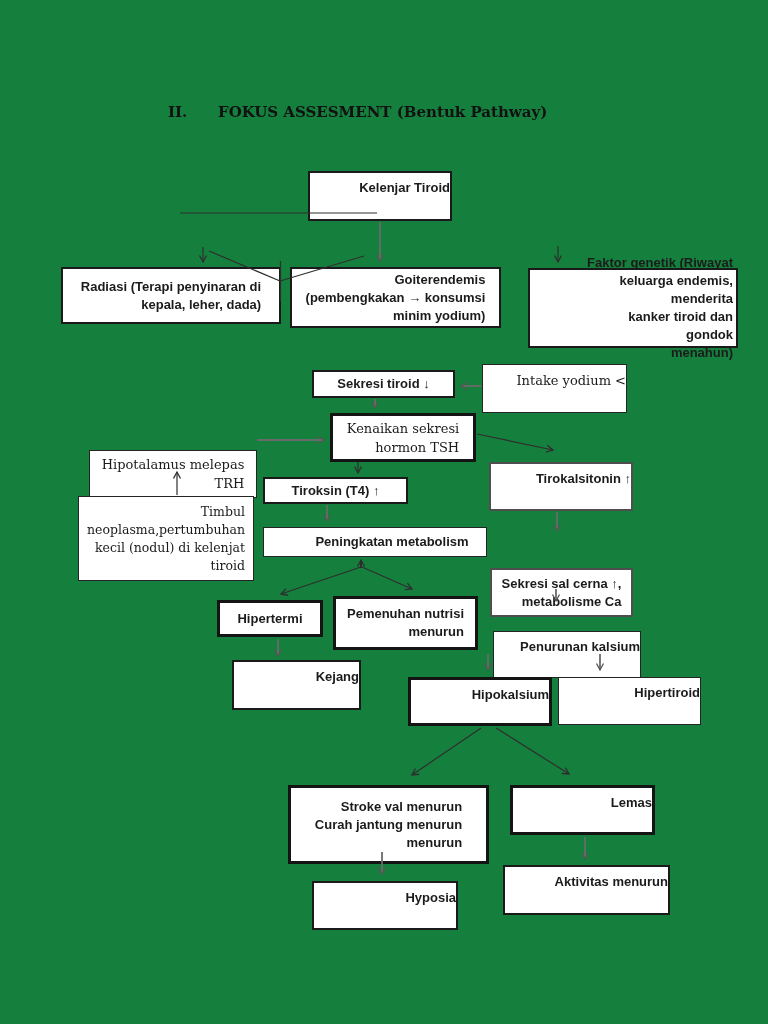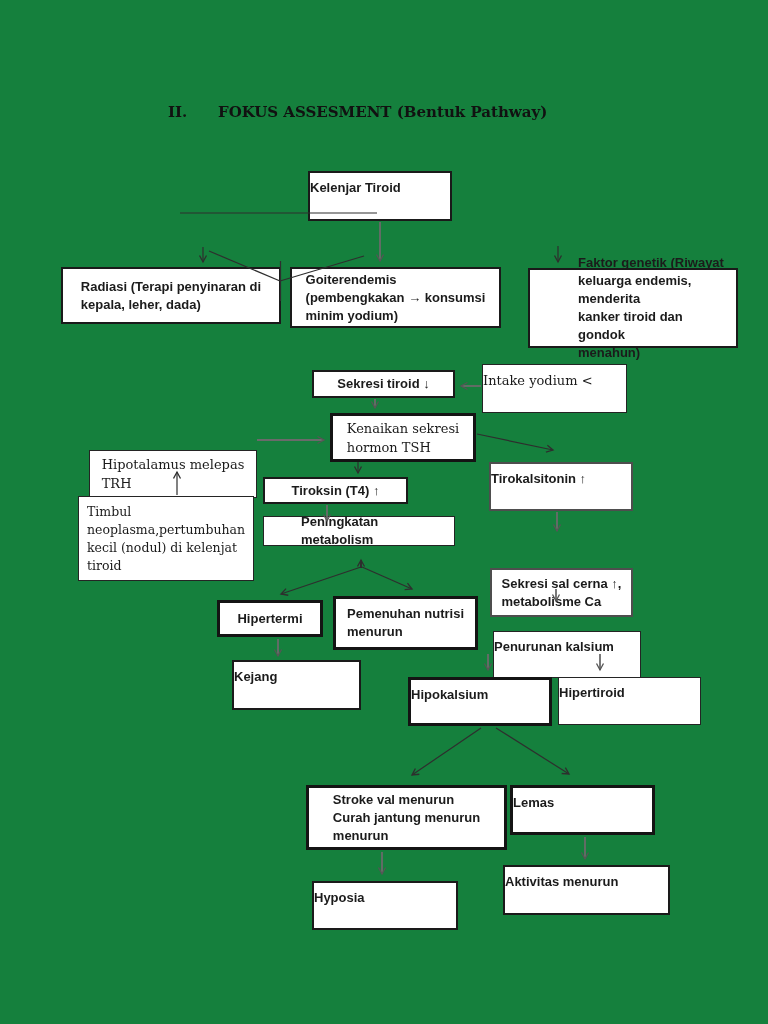--- a/index.html
+++ b/index.html
@@ -15,21 +15,21 @@
     font-family:"DejaVu Serif","Liberation Serif",serif;
     font-weight:bold;font-size:15px;color:#111;
   }
   .title .num{position:absolute;left:168px;top:0;}
   .title .txt{position:absolute;left:218px;top:0;}
   .node{
     position:absolute;
     box-sizing:border-box;
     background:#ffffff;
     color:#1b1b1b;
-    text-align:left;
+    text-align:right;
     white-space:pre-line;
   }
   .sans{font-family:"Liberation Sans",sans-serif;font-weight:bold;font-size:13px;line-height:18px;}
   .serif{font-family:"DejaVu Serif","Liberation Serif",serif;font-weight:normal;font-size:13px;line-height:19px;}
   .b1{border:1.4px solid #242424;}
   .b2{border:2px solid #1a1a1a;}
   .b3{border:3px solid #141414;}
   .bg{border:2px solid #4e4e4e;}
   .vc{display:flex;align-items:center;justify-content:center;padding:1px 3px;}
   .tp{padding-top:6px;}
@@ -75,41 +75,41 @@
   <div class="node serif b1 vc" style="left:89px;top:419px;width:168px;height:48px;margin-top:31px;">Hipotalamus melepas
 TRH</div>
 
   <div class="node serif b1 vc" style="left:78px;top:496px;width:176px;height:85px;font-size:12.5px;line-height:18px;">Timbul
 neoplasma,pertumbuhan
 kecil (nodul) di kelenjat
 tiroid</div>
 
   <div class="node sans b2 vc" style="left:263px;top:477px;width:145px;height:27px;">Tiroksin (T4) ↑</div>
 
-  <div class="node sans b1 vc" style="left:263px;top:516px;width:192px;height:30px;padding-left:37px;">Peningkatan metabolism</div>
+  <div class="node sans b1 vc" style="left:263px;top:527px;width:224px;height:30px;padding-left:37px;">Peningkatan metabolism</div>
 
   <div class="node sans b3 vc" style="left:217px;top:600px;width:106px;height:37px;">Hipertermi</div>
 
   <div class="node sans b3 vc" style="left:333px;top:596px;width:145px;height:54px;">Pemenuhan nutrisi
 menurun</div>
 
   <div class="node sans b2 tp" style="left:232px;top:660px;width:129px;height:50px;">Kejang</div>
 
   <div class="node sans bg tp" style="left:489px;top:462px;width:144px;height:49px;">Tirokalsitonin ↑</div>
 
   <div class="node sans bg vc" style="left:490px;top:568px;width:143px;height:49px;">Sekresi sal cerna ↑,
 metabolisme Ca</div>
 
   <div class="node sans b1 tp" style="left:493px;top:606px;width:148px;height:47px;margin-top:25px;">Penurunan kalsium</div>
 
   <div class="node sans b3 tp" style="left:408px;top:677px;width:144px;height:49px;">Hipokalsium</div>
 
   <div class="node sans b1 tp" style="left:558px;top:677px;width:143px;height:48px;">Hipertiroid</div>
 
-  <div class="node sans b3 vc" style="left:306px;top:785px;width:201px;height:65px;">Stroke val menurun
+  <div class="node sans b3 vc" style="left:288px;top:785px;width:201px;height:79px;">Stroke val menurun
 Curah jantung menurun
 menurun</div>
 
   <div class="node sans b3 tp" style="left:510px;top:785px;width:145px;height:50px;">Lemas</div>
 
   <div class="node sans b2 tp" style="left:312px;top:881px;width:146px;height:49px;">Hyposia</div>
 
   <div class="node sans b2 tp" style="left:503px;top:865px;width:167px;height:50px;">Aktivitas menurun</div>
 
   <svg class="overlay" viewBox="0 0 768 1024">

